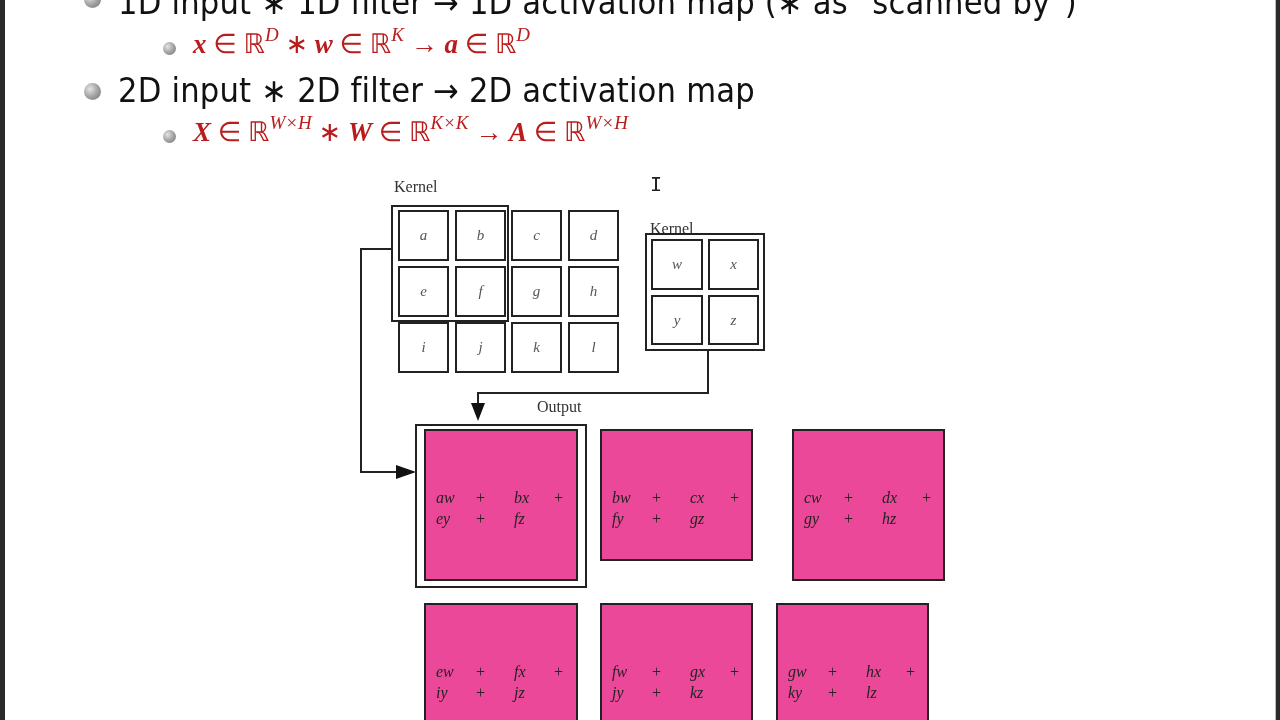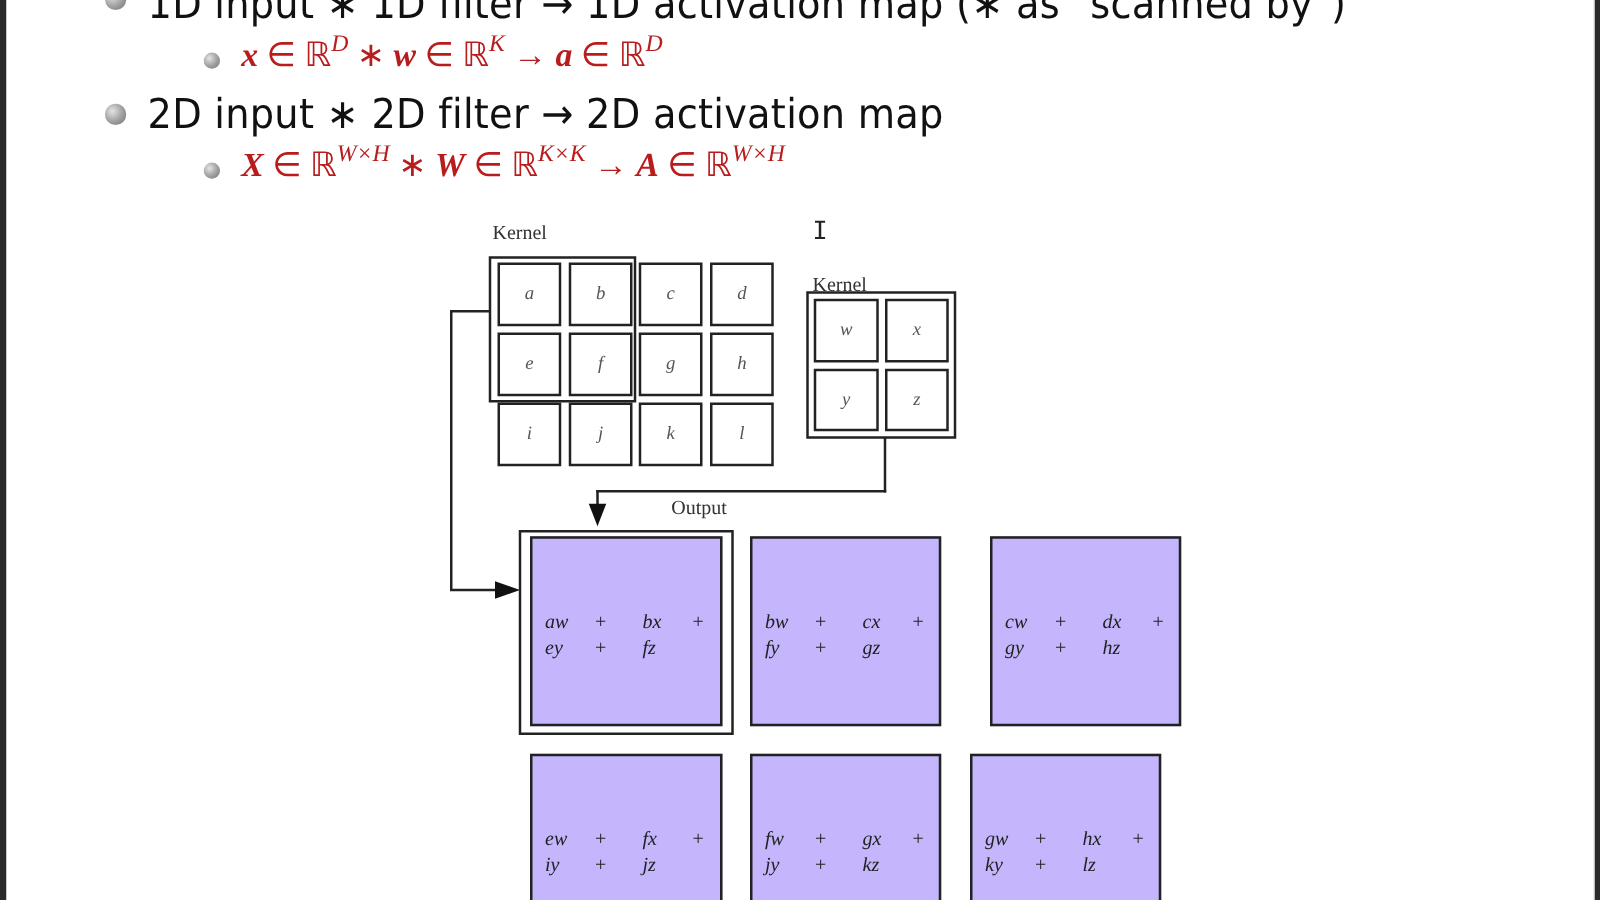--- a/index.html
+++ b/index.html
@@ -39,21 +39,21 @@
     position: absolute; box-sizing: border-box;
     border: 2px solid #222; background: #fff;
     display: flex; align-items: center; justify-content: center;
     font-family: "Liberation Serif", serif; font-style: italic; font-size: 15px; color: #555;
   }
   .hl { position: absolute; box-sizing: border-box; border: 2px solid #222; }
 
   .line { position: absolute; background: #222; }
 
   .obox {
-    position: absolute; box-sizing: border-box; border: 2px solid #222; background: #c4b5fd;
+    position: absolute; box-sizing: border-box; border: 2px solid #222; background: #ec4899;
   }
   .expr {
     position: absolute; left: 10px; top: 56px;
     font-family: "Liberation Serif", serif; font-size: 16px; color: #222; line-height: 21px;
   }
   .expr .row { display: flex; }
   .expr .t { width: 40px; font-style: italic; }
   .expr .p { width: 38px; text-align: left; }
 
   .cursor {
@@ -145,21 +145,21 @@
         <span class="t">bx</span>
         <span class="p">+</span>
       </div>
     <div class="row">
         <span class="t">ey</span>
         <span class="p">+</span>
         <span class="t">fz</span>
       </div>
   </div>
 </div>
-<div class="obox" style="left:600px; top:429px; width:153px; height:152px;">
+<div class="obox" style="left:600px; top:429px; width:153px; height:132px;">
   <div class="expr">
     <div class="row">
         <span class="t">bw</span>
         <span class="p">+</span>
         <span class="t">cx</span>
         <span class="p">+</span>
       </div>
     <div class="row">
         <span class="t">fy</span>
         <span class="p">+</span>

